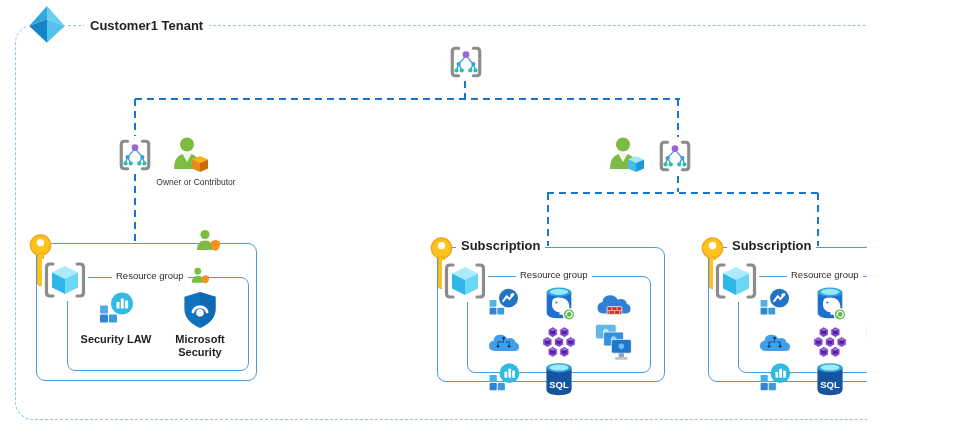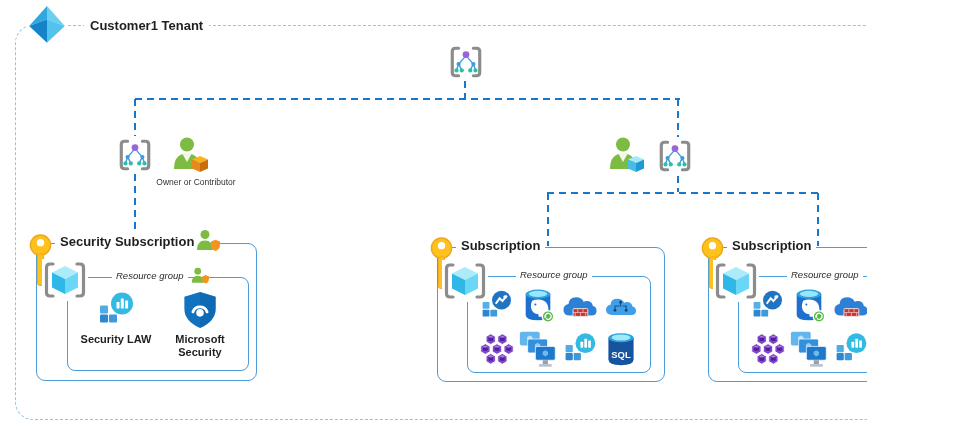--- a/index.html
+++ b/index.html
@@ -16,28 +16,28 @@
   .outer{position:absolute;left:15px;top:25px;width:941px;height:393px;
          border:1.5px dashed #8AC6EC;border-radius:18px;}
   .tenant-label{left:84px;top:18px;font-size:13px;font-weight:bold;background:#fff;
                 padding:0 6px;white-space:nowrap;}
   
   .box{position:absolute;border:1.5px solid #4C9CD9;border-radius:9px;background:#fff;}
   .box-title{position:absolute;top:-10px;background:#fff;font-weight:bold;font-size:13px;
              color:#1f1f1f;padding:0 5px;white-space:nowrap;}
   .rg{position:absolute;border:1.4px solid #4C9CD9;border-radius:8px;background:#fff;}
   .rg-label{position:absolute;top:-8px;background:#fff;font-size:9.5px;color:#2b2b2b;
-            padding:0 4px;white-space:nowrap;font-style:italic;}
+            padding:0 4px;white-space:nowrap;}
   .res-row{position:absolute;left:0;right:0;top:12px;display:flex;justify-content:center;
            gap:12px;}
   .res-item{display:flex;flex-direction:column;align-items:center;width:72px;}
   .res-label{font-weight:bold;font-size:11px;color:#1f1f1f;text-align:center;
              line-height:1.18;margin-top:3px;}
   .rg-grid{position:absolute;left:8px;right:8px;top:8px;bottom:2px;display:grid;
-           grid-template-columns:repeat(4,1fr);justify-items:center;align-items:center;}
+           grid-template-columns:repeat(3,1fr);justify-items:center;align-items:center;}
   .caption{font-size:8.5px;color:#333;text-align:center;}
   .whitebg{background:#fff;}
 </style>
 </head>
 <body>
 
 <svg style="position:absolute;width:0;height:0" aria-hidden="true">
   <defs>
     <g id="g-tenant">
       <polygon points="20,2 37,21 20,14.5" fill="#6BCFF2"></polygon>
@@ -215,21 +215,20 @@
       <use href="#g-person-cyan"></use>
     </svg>
   <svg class="abs whitebg" style="left:656px;top:137px" width="38" height="38" viewBox="0 0 36 36">
       <use href="#g-mgmt"></use>
     </svg>
 
   <div class="box" style="left:36px;top:243px;width:219px;height:136px">
     <svg class="abs" style="left:-9px;top:-12px" width="25" height="57" viewBox="0 0 26 58">
         <use href="#g-key"></use>
       </svg>
-    <span class="box-title" style="left:18px">Security Subscription</span>
     <svg class="abs" style="left:158px;top:-15px" width="26" height="24" viewBox="0 0 26 24">
         <use href="#g-person-badge"></use>
       </svg>
 
     <div class="rg" style="left:30px;top:33px;width:180px;height:92px">
       <svg class="abs whitebg" style="left:-26px;top:-19px" width="46" height="42" viewBox="0 0 46 42">
           <use href="#g-rg"></use>
         </svg>
       <span class="rg-label" style="left:44px">Resource group</span>
       <svg class="abs" style="left:122px;top:-11px" width="20" height="18" viewBox="0 0 26 24">

